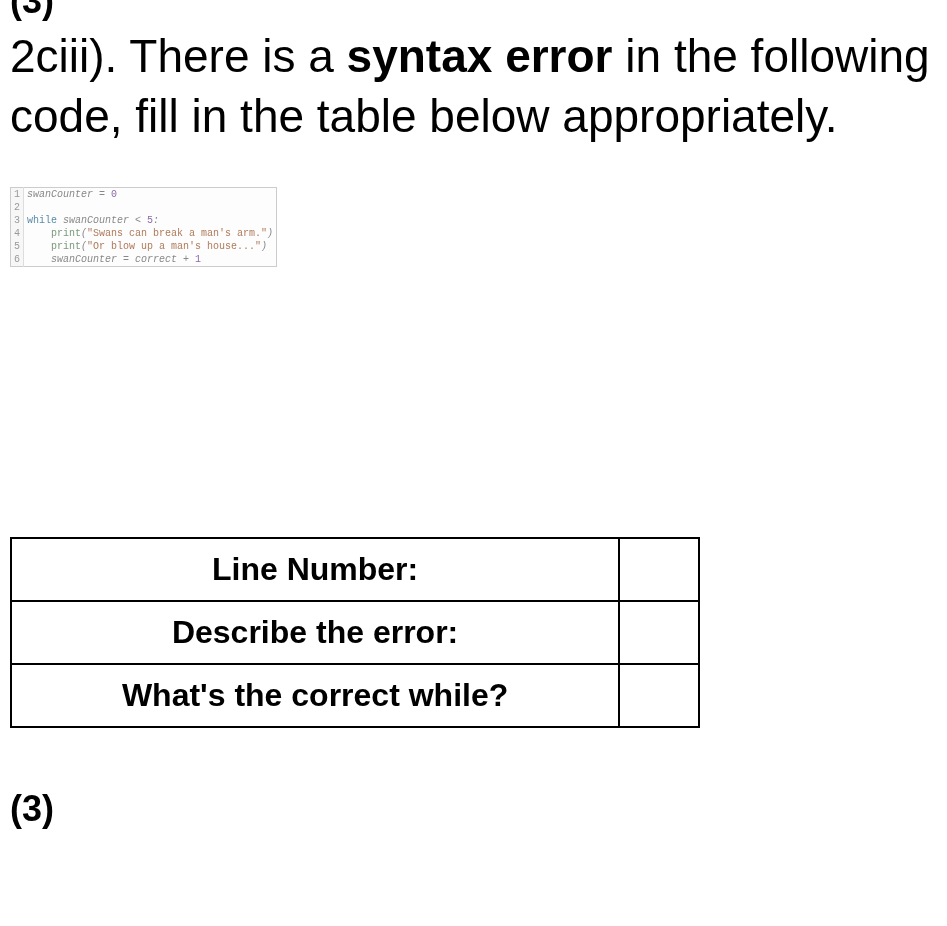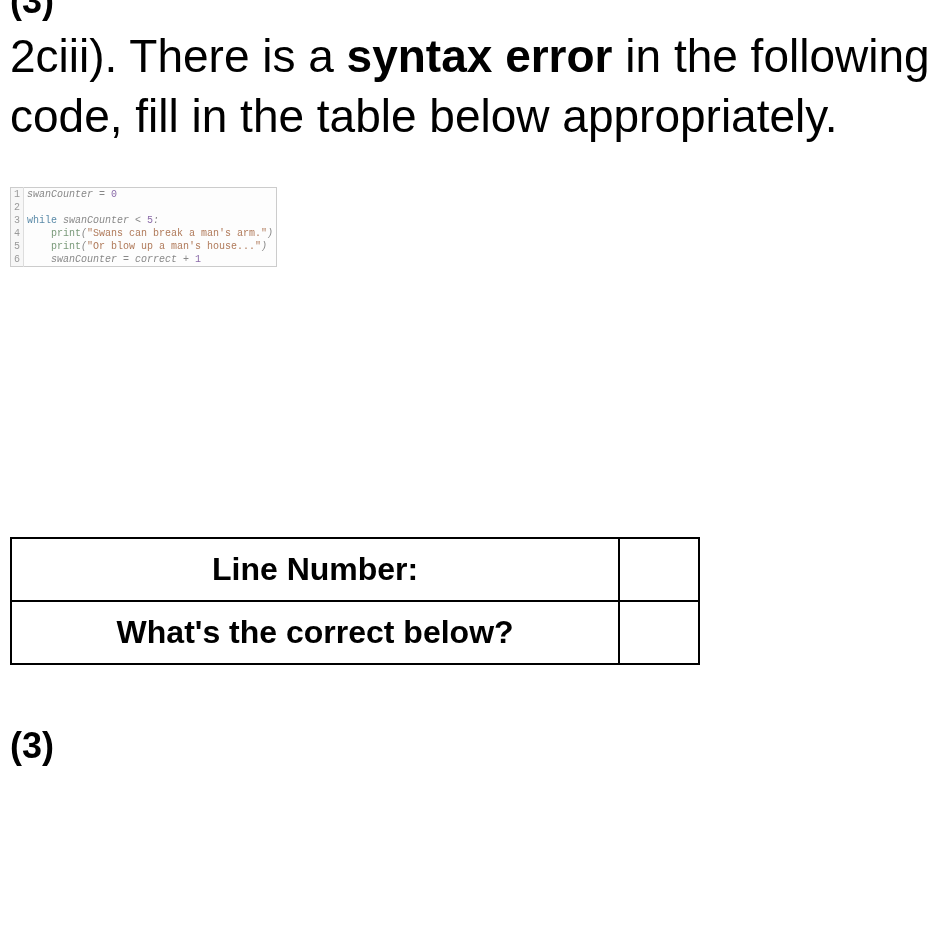--- a/index.html
+++ b/index.html
@@ -122,19 +122,23 @@
     </tbody>
 </table>
 
 <table class="answer-table">
   <tbody id="answer-body">
       <tr>
         <td class="label-cell">Line Number:</td>
         <td class="value-cell"></td>
       </tr>
       <tr>
-        <td class="label-cell">What's the correct below?</td>
+        <td class="label-cell">Describe the error:</td>
+        <td class="value-cell"></td>
+      </tr>
+      <tr>
+        <td class="label-cell">What's the correct while?</td>
         <td class="value-cell"></td>
       </tr>
     </tbody>
 </table>
 
 <div class="marks">(3)</div>
 
 </body></html>

